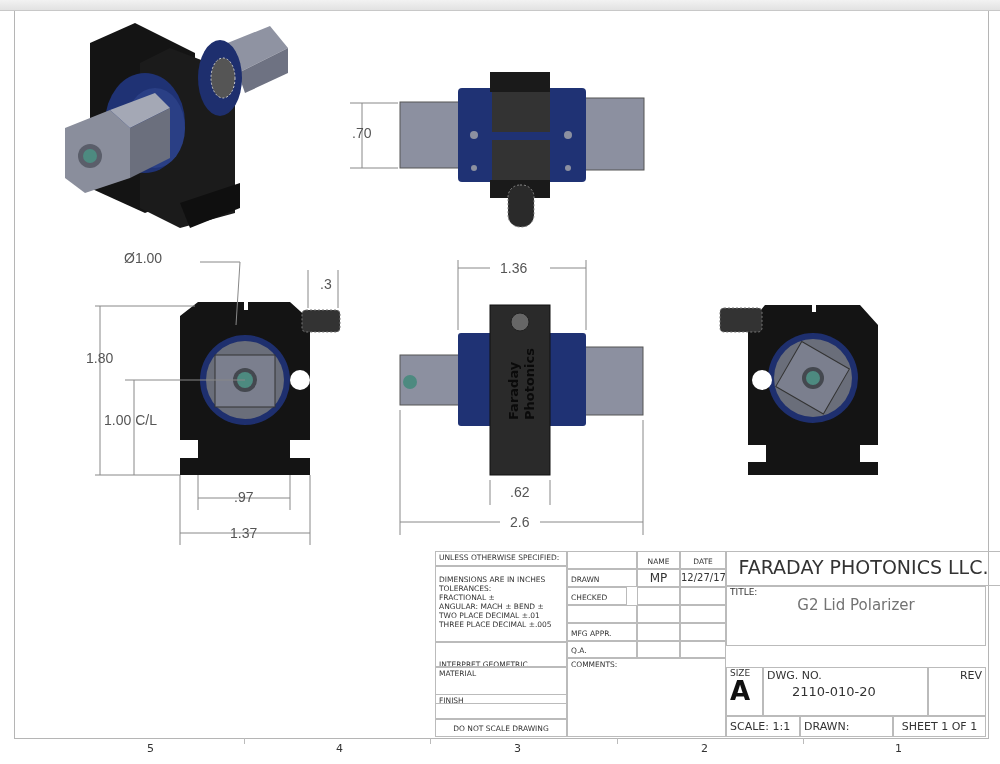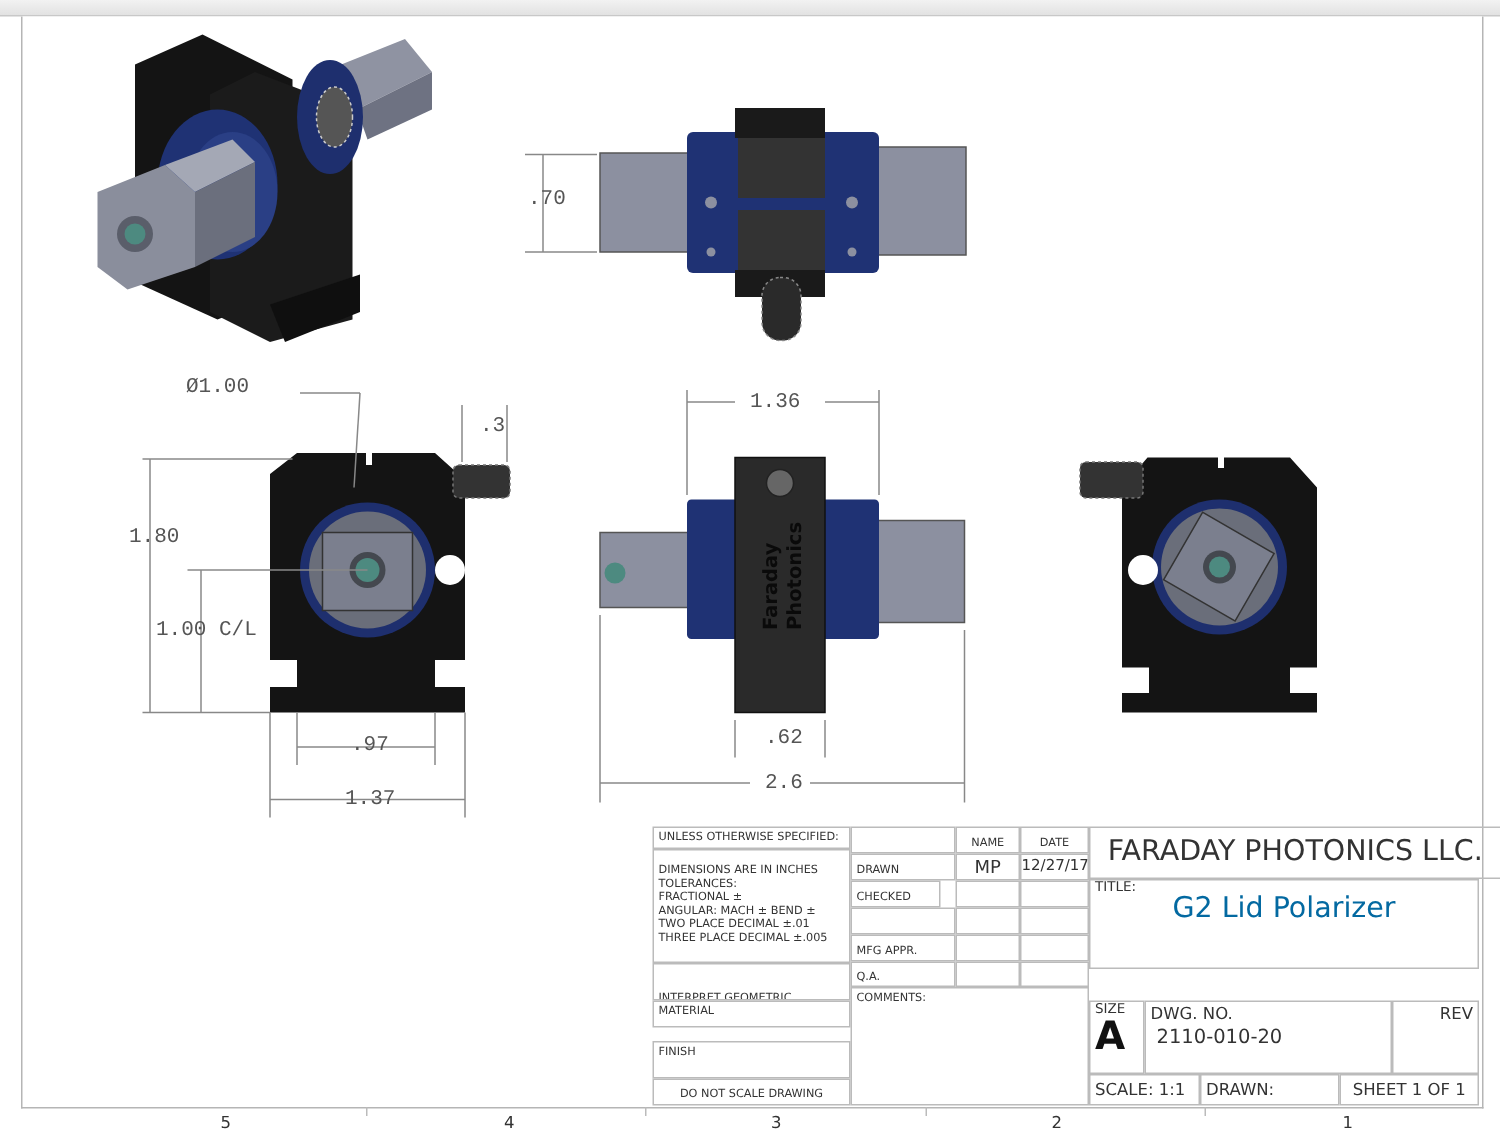--- a/index.html
+++ b/index.html
@@ -1,20 +1,20 @@
 <!DOCTYPE html>
 <html><head>
 <meta charset="utf-8">
 <style>
   html, body { margin:0; padding:0; background:#ffffff; }
   body { width:1000px; height:764px; position:relative; overflow:hidden; font-family:"DejaVu Sans", sans-serif; color:#444; }
   .topbar { position:absolute; left:0; top:0; width:1000px; height:10px; background:linear-gradient(#f2f2f2,#e2e2e2); border-bottom:1px solid #c8c8c8; }
   .sheet { position:absolute; left:14px; top:11px; width:973px; height:727px; border:1px solid #b5b5b5; border-top:none; background:#fff; }
   .abs { position:absolute; }
-  .dim { position:absolute; font-size:14px; color:#555; font-family:Liberation Mono, monospace; white-space:nowrap; }
+  .dim { position:absolute; font-size:14px; color:#555; font-family:Liberation Sans, sans-serif; white-space:nowrap; }
   .zone { position:absolute; top:742px; font-size:11px; color:#333; }
   .zonetick { position:absolute; top:738px; width:1px; height:6px; background:#bbb; }
   .tb-cell { position:absolute; box-sizing:border-box; border:1px solid #bbb; font-size:7.5px; color:#333; padding:1px 3px; line-height:9px; overflow:hidden; }
   .center { text-align:center; }
   svg text { font-family:"DejaVu Sans", sans-serif; }
 </style>
 </head>
 <body>
 
 <div class="topbar"></div>
@@ -126,21 +126,21 @@
 <div class="tb-cell" style="left:435px;top:551px;width:132px;height:15px">UNLESS OTHERWISE SPECIFIED:</div>
 <div class="tb-cell" style="left:435px;top:566px;width:132px;height:76px;padding-top:8px">
   <div>DIMENSIONS ARE IN INCHES</div>
   <div>TOLERANCES:</div>
   <div>FRACTIONAL ±</div>
   <div>ANGULAR: MACH ±    BEND ±</div>
   <div>TWO PLACE DECIMAL    ±.01</div>
   <div>THREE PLACE DECIMAL   ±.005</div>
 </div>
 <div class="tb-cell" style="left:435px;top:642px;width:132px;height:25px;padding-top:17px">INTERPRET GEOMETRIC TOLERANCING PER:</div>
-<div class="tb-cell" style="left:435px;top:667px;width:132px;height:18px">MATERIAL</div>
+<div class="tb-cell" style="left:435px;top:667px;width:132px;height:37px">MATERIAL</div>
 <div class="tb-cell" style="left:435px;top:694px;width:132px;height:25px">FINISH</div>
 <div class="tb-cell center" style="left:435px;top:719px;width:132px;height:18px;padding-top:4px">DO NOT SCALE DRAWING</div>
 
 <div class="tb-cell" style="left:567px;top:551px;width:70px;height:18px"></div>
 <div class="tb-cell center" style="left:637px;top:551px;width:43px;height:18px;padding-top:5px">NAME</div>
 <div class="tb-cell center" style="left:680px;top:551px;width:46px;height:18px;padding-top:5px">DATE</div>
 
 <div class="tb-cell" style="left:567px;top:569px;width:70px;height:18px;padding-top:5px">DRAWN</div>
 <div class="tb-cell center" style="left:637px;top:569px;width:43px;height:18px;font-size:12px;line-height:14px">MP</div>
 <div class="tb-cell center" style="left:680px;top:569px;width:46px;height:18px;font-size:10px;line-height:13px;padding:1px 0">12/27/17</div>
@@ -159,29 +159,29 @@
 
 <div class="tb-cell" style="left:567px;top:641px;width:70px;height:17px;padding-top:4px">Q.A.</div>
 <div class="tb-cell" style="left:637px;top:641px;width:43px;height:17px"></div>
 <div class="tb-cell" style="left:680px;top:641px;width:46px;height:17px"></div>
 
 <div class="tb-cell" style="left:567px;top:658px;width:159px;height:79px">COMMENTS:</div>
 
 <div class="tb-cell center" style="left:726px;top:551px;width:275px;height:35px;font-size:19px;line-height:28px;color:#333">FARADAY PHOTONICS LLC.</div>
 <div class="tb-cell" style="left:726px;top:586px;width:260px;height:60px">
   <div style="font-size:9px">TITLE:</div>
-  <div class="center" style="font-size:19px;line-height:17px;color:#0369a1">G2 Lid Polarizer</div>
+  <div class="center" style="font-size:15px;line-height:17px;color:#737373">G2 Lid Polarizer</div>
 </div>
 <div class="tb-cell" style="left:726px;top:667px;width:37px;height:49px">
   <div style="font-size:9px">SIZE</div>
   <div style="font-size:26px;font-weight:bold;line-height:26px;color:#111">A</div>
 </div>
 <div class="tb-cell" style="left:763px;top:667px;width:165px;height:49px">
   <div style="font-size:11px;line-height:14px">DWG.  NO.</div>
-  <div style="font-size:13px;line-height:18px;margin-left:4px;color:#333">2110-010-20</div>
+  <div style="font-size:13px;line-height:18px;margin-left:25px;color:#333">2110-010-20</div>
 </div>
 <div class="tb-cell" style="left:928px;top:667px;width:58px;height:49px;text-align:right;font-size:11px;line-height:14px">REV</div>
 <div class="tb-cell" style="left:726px;top:716px;width:74px;height:21px;font-size:11px;line-height:17px">SCALE: 1:1</div>
 <div class="tb-cell" style="left:800px;top:716px;width:93px;height:21px;font-size:11px;line-height:17px">DRAWN:</div>
 <div class="tb-cell center" style="left:893px;top:716px;width:93px;height:21px;font-size:11px;line-height:17px">SHEET 1 OF 1</div>
 
 <div class="zonetick" style="left:244px"></div>
 <div class="zonetick" style="left:430px"></div>
 <div class="zonetick" style="left:617px"></div>
 <div class="zonetick" style="left:803px"></div>

